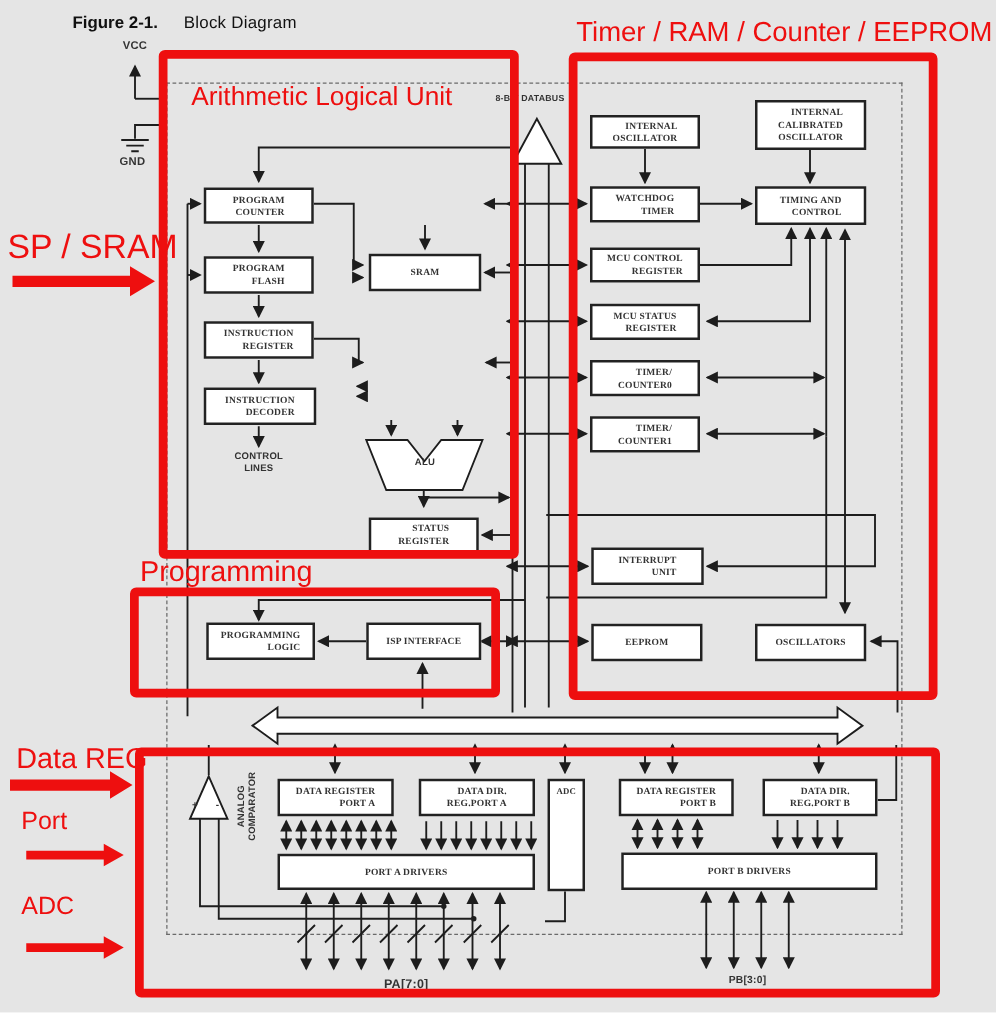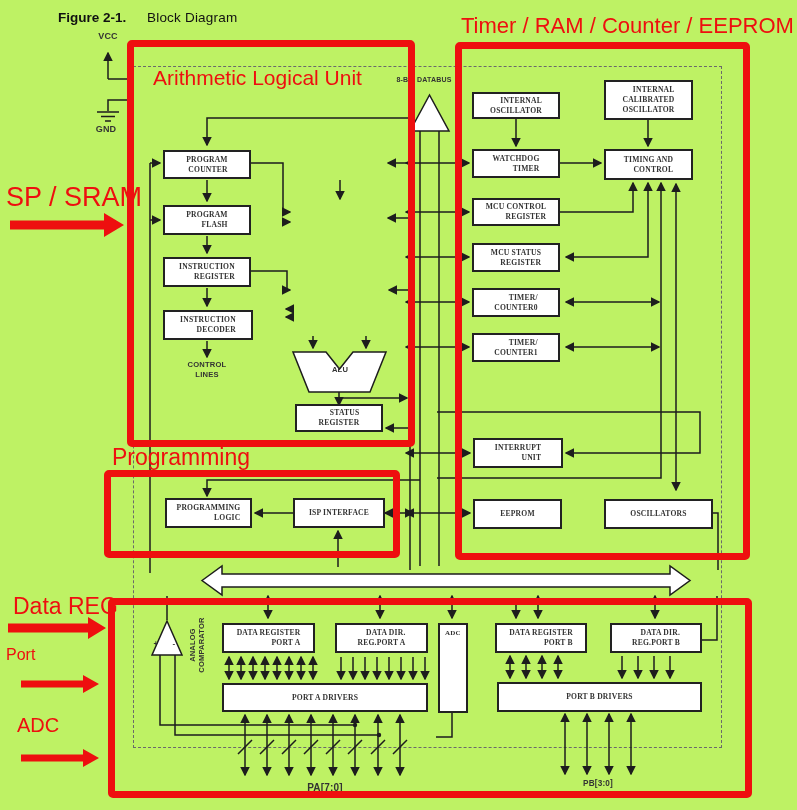--- a/index.html
+++ b/index.html
@@ -1,16 +1,16 @@
 <!DOCTYPE html>
 <html><head>
 <meta charset="utf-8">
 <style>
   html,body{margin:0;padding:0;background:#fff;}
-  .stage{position:relative;width:797px;height:810px;background:#bef264;overflow:hidden;
+  .stage{position:relative;width:797px;height:810px;background:#e5e5e5;overflow:hidden;
          font-family:"Liberation Sans",sans-serif;}
   .dash{position:absolute;z-index:0;border:1.6px dashed #6a6a6a;box-sizing:border-box;}
   .wires{position:absolute;left:0;top:0;z-index:1;}
   .blk{position:absolute;z-index:2;background:#fff;border:2.2px solid #222;box-sizing:border-box;
        display:flex;align-items:center;justify-content:center;text-align:right;
        font-size:7.6px;font-weight:700;color:#333;white-space:pre-line;line-height:1.3;letter-spacing:.2px;font-family:Liberation Serif, serif;}
   .b-bold{border-width:2.8px;}
   .lbl{position:absolute;z-index:2;text-align:center;font-size:7.6px;font-weight:700;color:#333;
        white-space:pre-line;line-height:1.3;letter-spacing:.2px;}
   .gpr{flex-direction:column;padding:0;}
@@ -166,28 +166,29 @@
   <div class="figtitle" style="left:147px;top:10px;">Block Diagram</div>
 
   <div class="lbl" style="left:90px;top:31px;width:36px;font-size:9px;">VCC</div>
   <div class="lbl" style="left:88px;top:124px;width:36px;font-size:9px;">GND</div>
   <div class="lbl" style="left:381px;top:75px;width:86px;font-size:7px;">8-BIT DATABUS</div>
 
   <div class="blk" style="left:163px;top:150px;width:88px;height:29px;">PROGRAM
 COUNTER</div>
   <div class="blk b-bold" style="left:163px;top:205px;width:88px;height:30px;">PROGRAM
 FLASH</div>
+  <div class="blk b-bold" style="left:295px;top:203px;width:90px;height:30px;">SRAM</div>
   <div class="blk b-bold" style="left:163px;top:257px;width:88px;height:30px;">INSTRUCTION
 REGISTER</div>
   <div class="blk b-bold" style="left:163px;top:310px;width:90px;height:30px;">INSTRUCTION
 DECODER</div>
   <div class="lbl" style="left:168px;top:360px;width:78px;">CONTROL
 LINES</div>
   <div class="lbl" style="left:322px;top:365px;width:36px;">ALU</div>
-  <div class="blk" style="left:295px;top:404px;width:88px;height:28px;">STATUS
+  <div class="blk" style="left:295px;top:414px;width:88px;height:28px;">STATUS
 REGISTER</div>
 
   <div class="blk" style="left:472px;top:92px;width:88px;height:27px;">INTERNAL
 OSCILLATOR</div>
   <div class="blk" style="left:604px;top:80px;width:89px;height:40px;">INTERNAL
 CALIBRATED
 OSCILLATOR</div>
   <div class="blk b-bold" style="left:472px;top:149px;width:88px;height:29px;">WATCHDOG
 TIMER</div>
   <div class="blk" style="left:604px;top:149px;width:89px;height:31px;">TIMING AND
@@ -196,21 +197,21 @@
 REGISTER</div>
   <div class="blk" style="left:472px;top:243px;width:88px;height:29px;">MCU STATUS
 REGISTER</div>
   <div class="blk" style="left:472px;top:288px;width:88px;height:29px;">TIMER/
 COUNTER0</div>
   <div class="blk" style="left:472px;top:333px;width:88px;height:29px;">TIMER/
 COUNTER1</div>
   <div class="blk" style="left:473px;top:438px;width:90px;height:30px;">INTERRUPT
 UNIT</div>
   <div class="blk b-bold" style="left:473px;top:499px;width:89px;height:30px;">EEPROM</div>
-  <div class="blk" style="left:604px;top:499px;width:109px;height:30px;">OSCILLATORS</div>
+  <div class="blk" style="left:604px;top:499px;width:89px;height:30px;">OSCILLATORS</div>
 
   <div class="blk" style="left:165px;top:498px;width:87px;height:30px;">PROGRAMMING
 LOGIC</div>
   <div class="blk" style="left:293px;top:498px;width:92px;height:30px;">ISP INTERFACE</div>
 
   <div class="vlabel" style="left:169px;top:632px;width:64px;height:26px;">ANALOG
 COMPARATOR</div>
   <div class="lbl" style="left:150px;top:639px;width:12px;font-size:8px;">+</div>
   <div class="lbl" style="left:168px;top:639px;width:12px;font-size:8px;">-</div>
   <div class="blk b-bold" style="left:222px;top:623px;width:93px;height:30px;">DATA REGISTER
@@ -230,21 +231,21 @@
   <div class="rbox" style="left:127px;top:40px;width:288px;height:407px;"></div>
   <div class="rbox" style="left:455px;top:42px;width:295px;height:518px;"></div>
   <div class="rbox" style="left:104px;top:470px;width:296px;height:88px;"></div>
   <div class="rbox" style="left:108px;top:598px;width:644px;height:200px;"></div>
 
   <div class="rtext" style="left:153px;top:66px;font-size:21px;">Arithmetic Logical Unit</div>
   <div class="rtext" style="left:6px;top:183px;font-size:27px;">SP / SRAM</div>
   <div class="rtext" style="left:461px;top:14px;font-size:22px;">Timer / RAM / Counter / EEPROM</div>
   <div class="rtext" style="left:112px;top:445px;font-size:23px;">Programming</div>
   <div class="rtext" style="left:13px;top:594px;font-size:23px;">Data REG</div>
-  <div class="rtext" style="left:6px;top:646px;font-size:16px;">Port</div>
+  <div class="rtext" style="left:17px;top:646px;font-size:20px;">Port</div>
   <div class="rtext" style="left:17px;top:714px;font-size:20px;">ADC</div>
 
   <svg class="red-svg" width="797" height="810" viewBox="0 0 797 810">
     <g fill="#ee0f0f" stroke="none">
       <path d="M10,220.5 H104 V213 L124,225 L104,237 V229.5 H10 Z"></path>
       <path d="M8,623.5 H88 V617 L106,628 L88,639 V632.5 H8 Z"></path>
       <path d="M21,680.5 H83 V675 L99,684 L83,693 V687.5 H21 Z"></path>
       <path d="M21,754.5 H83 V749 L99,758 L83,767 V761.5 H21 Z"></path>
     </g>
   </svg>

